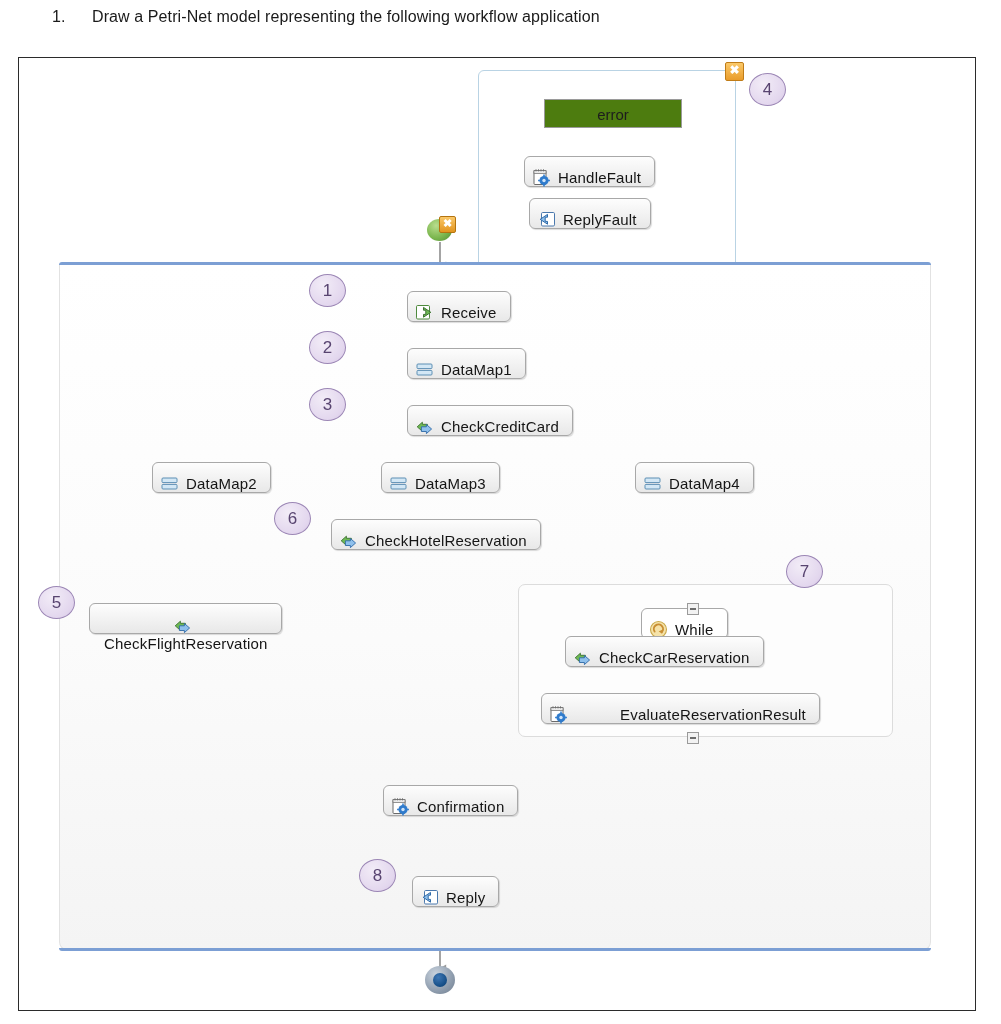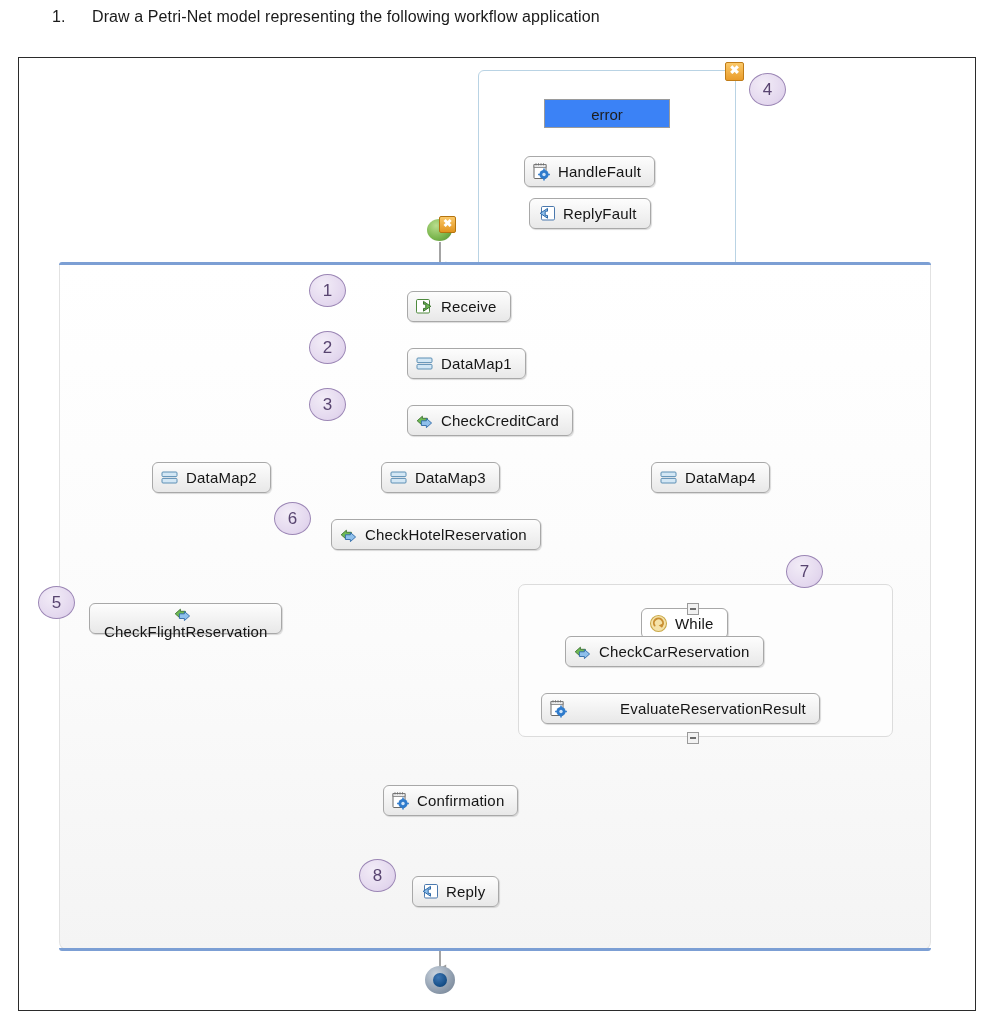--- a/index.html
+++ b/index.html
@@ -39,22 +39,22 @@
     box-sizing:border-box;
   }
   .fault-x{
     position:absolute;right:-9px;top:-9px;width:17px;height:17px;
     background:linear-gradient(#fbc969,#e99c2b);
     border:1px solid #c07c17;border-radius:2px;
     color:#ffffff;font-size:12px;font-weight:bold;line-height:15px;
     text-align:center;
   }
   .err-box{
-    position:absolute;left:65px;top:28px;width:126px;height:29px;
-    border:1px solid #9a9a9a;background:#3b82f6;
+    position:absolute;left:65px;top:28px;width:138px;height:29px;
+    border:1px solid #9a9a9a;background:#4d7c0f;
     font-size:15px;color:#1d1d1d;text-align:center;line-height:29px;
     box-sizing:border-box;
   }
 
   
   .proc-panel{
     position:absolute;left:40px;top:207px;width:872px;height:685px;
     background:linear-gradient(180deg,#ffffff 0%,#fbfbfb 55%,#f4f4f4 100%);
     border:1px solid #e2e2e2;border-top:none;border-radius:0 0 8px 8px;
     box-sizing:border-box;
@@ -75,21 +75,21 @@
     background:#fdfdfd;box-sizing:border-box;
   }
 
   
   .node{
     position:absolute;height:31px;box-sizing:border-box;
     border:1px solid #a8a8a8;border-radius:6px;
     background:linear-gradient(180deg,#fdfdfd 0%,#f3f3f3 48%,#e8e8e8 100%);
     box-shadow:1px 1px 1px rgba(0,0,0,.14);
     display:flex;align-items:center;
-    padding:0 13px 0 7px;
+    padding:12px 13px 0 7px;
   }
   .node .lbl{
     font-size:15px;color:#151515;white-space:nowrap;
     margin-left:7px;letter-spacing:.2px;
   }
   .node.plain{background:#ffffff;}
 
   
   .ico{width:19px;height:19px;flex:0 0 19px;position:relative;display:block;}
 
@@ -293,21 +293,21 @@
   <div class="node" style="left:362px;top:404px;">
     <span class="ico">
       <svg viewBox="0 0 19 19" width="19" height="19">
         <rect x="2" y="4" width="15" height="4.6" rx="1" fill="#d3e7f5" stroke="#5d8fb4" stroke-width="1"></rect>
         <rect x="2" y="10.4" width="15" height="4.6" rx="1" fill="#d3e7f5" stroke="#5d8fb4" stroke-width="1"></rect>
       </svg>
     </span>
     <span class="lbl">DataMap3</span>
   </div>
 
-  <div class="node" style="left:616px;top:404px;margin-left:16px;">
+  <div class="node" style="left:616px;top:404px;">
     <span class="ico">
       <svg viewBox="0 0 19 19" width="19" height="19">
         <rect x="2" y="4" width="15" height="4.6" rx="1" fill="#d3e7f5" stroke="#5d8fb4" stroke-width="1"></rect>
         <rect x="2" y="10.4" width="15" height="4.6" rx="1" fill="#d3e7f5" stroke="#5d8fb4" stroke-width="1"></rect>
       </svg>
     </span>
     <span class="lbl">DataMap4</span>
   </div>
 
   <div class="badge" style="left:255px;top:444px;">6</div>

